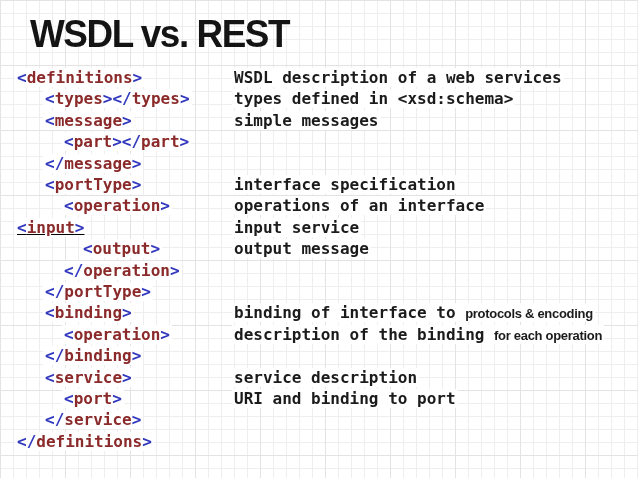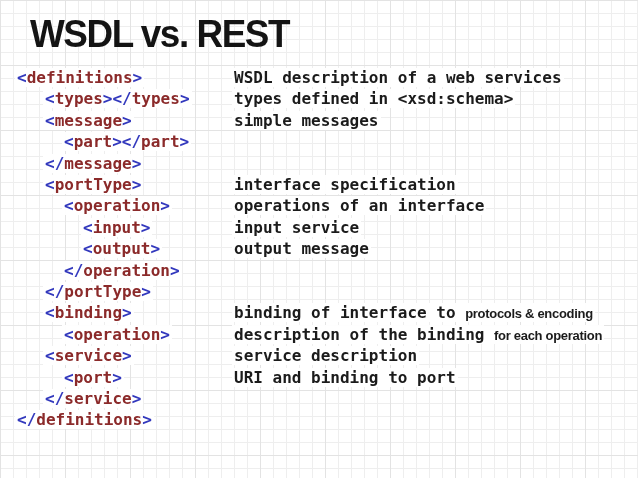--- a/index.html
+++ b/index.html
@@ -56,23 +56,24 @@
 <h1 class="title">WSDL vs. REST</h1>
 
 <div class="code" id="code-listing">
     <div class="row"><div class="xmlcell"><span class="strip" style="margin-left: 0px;"><span class="br">&lt;</span><span class="tn">definitions</span><span class="br">&gt;</span></span></div><div class="desccell"><span class="strip">WSDL description of a web services</span></div></div>
     <div class="row"><div class="xmlcell"><span class="strip" style="margin-left: 28px;"><span class="br">&lt;</span><span class="tn">types</span><span class="br">&gt;&lt;/</span><span class="tn">types</span><span class="br">&gt;</span></span></div><div class="desccell"><span class="strip">types defined in &lt;xsd:schema&gt;</span></div></div>
     <div class="row"><div class="xmlcell"><span class="strip" style="margin-left: 28px;"><span class="br">&lt;</span><span class="tn">message</span><span class="br">&gt;</span></span></div><div class="desccell"><span class="strip">simple messages</span></div></div>
     <div class="row"><div class="xmlcell"><span class="strip" style="margin-left: 47px;"><span class="br">&lt;</span><span class="tn">part</span><span class="br">&gt;&lt;/</span><span class="tn">part</span><span class="br">&gt;</span></span></div></div>
     <div class="row"><div class="xmlcell"><span class="strip" style="margin-left: 28px;"><span class="br">&lt;/</span><span class="tn">message</span><span class="br">&gt;</span></span></div><div class="desccell"></div></div>
     <div class="row"><div class="xmlcell"><span class="strip" style="margin-left: 28px;"><span class="br">&lt;</span><span class="tn">portType</span><span class="br">&gt;</span></span></div><div class="desccell"><span class="strip">interface specification</span></div></div>
     <div class="row"><div class="xmlcell"><span class="strip" style="margin-left: 47px;"><span class="br">&lt;</span><span class="tn">operation</span><span class="br">&gt;</span></span></div><div class="desccell"><span class="strip">operations of an interface</span></div></div>
-    <div class="row"><div class="xmlcell"><span class="strip" style="margin-left: 66px;"><span class="br">&lt;</span><span class="tn">input</span><span class="br">&gt;</span></span></div><div class="desccell"><span class="strip">input service</span></div></div>
+    <div class="row"><div class="xmlcell"><span class="strip" style=" text-decoration: underline;"><span class="br">&lt;</span><span class="tn">input</span><span class="br">&gt;</span></span></div><div class="desccell"><span class="strip">input service</span></div></div>
     <div class="row"><div class="xmlcell"><span class="strip" style="margin-left: 66px;"><span class="br">&lt;</span><span class="tn">output</span><span class="br">&gt;</span></span></div><div class="desccell"><span class="strip">output message</span></div></div>
     <div class="row"><div class="xmlcell"><span class="strip" style="margin-left: 47px;"><span class="br">&lt;/</span><span class="tn">operation</span><span class="br">&gt;</span></span></div><div class="desccell"></div></div>
     <div class="row"><div class="xmlcell"><span class="strip" style="margin-left: 28px;"><span class="br">&lt;/</span><span class="tn">portType</span><span class="br">&gt;</span></span></div><div class="desccell"></div></div>
     <div class="row"><div class="xmlcell"><span class="strip" style="margin-left: 28px;"><span class="br">&lt;</span><span class="tn">binding</span><span class="br">&gt;</span></span></div><div class="desccell"><span class="strip">binding of interface to <span class="sans">protocols &amp; encoding</span></span></div></div>
     <div class="row"><div class="xmlcell"><span class="strip" style="margin-left: 47px;"><span class="br">&lt;</span><span class="tn">operation</span><span class="br">&gt;</span></span></div><div class="desccell"><span class="strip">description of the binding <span class="sans">for each operation</span></span></div></div>
+    <div class="row"><div class="xmlcell"><span class="strip" style="margin-left: 28px;"><span class="br">&lt;/</span><span class="tn">binding</span><span class="br">&gt;</span></span></div><div class="desccell"></div></div>
     <div class="row"><div class="xmlcell"><span class="strip" style="margin-left: 28px;"><span class="br">&lt;</span><span class="tn">service</span><span class="br">&gt;</span></span></div><div class="desccell"><span class="strip">service description</span></div></div>
     <div class="row"><div class="xmlcell"><span class="strip" style="margin-left: 47px;"><span class="br">&lt;</span><span class="tn">port</span><span class="br">&gt;</span></span></div><div class="desccell"><span class="strip">URI and binding to port</span></div></div>
     <div class="row"><div class="xmlcell"><span class="strip" style="margin-left: 28px;"><span class="br">&lt;/</span><span class="tn">service</span><span class="br">&gt;</span></span></div><div class="desccell"></div></div>
     <div class="row"><div class="xmlcell"><span class="strip" style="margin-left: 0px;"><span class="br">&lt;/</span><span class="tn">definitions</span><span class="br">&gt;</span></span></div><div class="desccell"></div></div>
   </div>
 
 </body></html>

